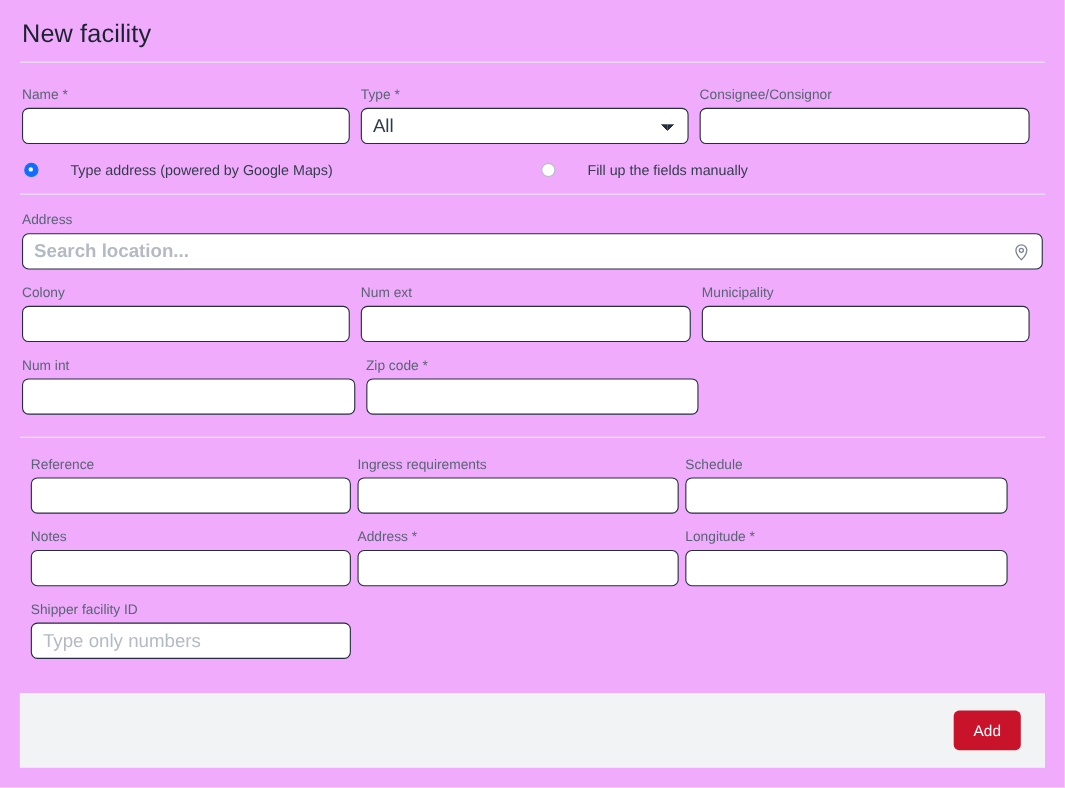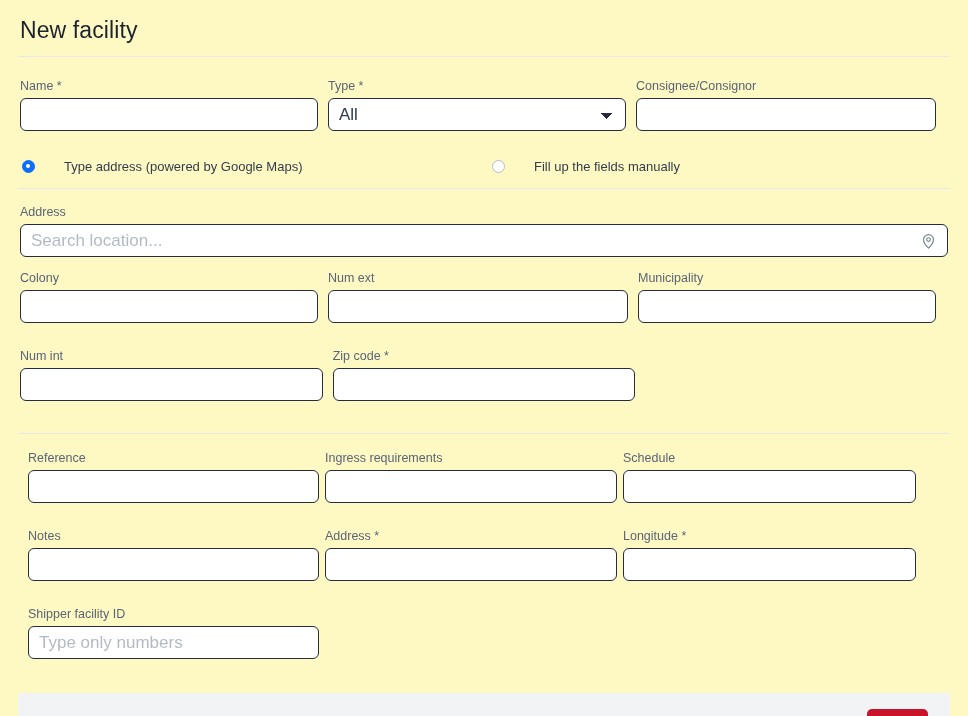--- a/index.html
+++ b/index.html
@@ -15,21 +15,21 @@
     color: #2e3a4d;
     overflow: hidden;
     position: relative;
   }
 
   
   .modal {
     position: relative;
     width: 968px;
     height: 716px;
-    background: #fef9c3;
+    background: #f0abfc;
     display: flex;
     flex-direction: column;
   }
 
   
   .modal-header {
     position: relative;
     height: 57px;
     flex: 0 0 57px;
     border-bottom: 1px solid #e6e8ec;
@@ -70,21 +70,21 @@
     display: flex;
     gap: 10px;
   }
   .col {
     flex: 1 1 0;
     min-width: 0;
   }
   .col.empty { visibility: hidden; }
 
   .field {
-    margin-bottom: 12px;
+    margin-bottom: 0;
   }
   .label {
     display: block;
     font-size: 12.5px;
     color: #5a6475;
     margin-bottom: 5px;
     line-height: 14px;
     white-space: nowrap;
   }
   .req { color: #5a6475; }
@@ -163,21 +163,21 @@
     top: 3.2px;
     width: 4.2px;
     height: 4.2px;
     border-radius: 50%;
     background: #ffffff;
   }
 
   
   .addr-section { padding-top: 16px; }
   .addr-wrap { position: relative; }
-  .addr-input { padding-right: 50px; }
+  .addr-input { padding-right: 50px; font-weight: bold; }
   .pin-icon {
     position: absolute;
     right: 11px;
     top: 50%;
     transform: translateY(-50%);
     width: 17px;
     height: 17px;
     color: #7b8494;
     pointer-events: none;
   }

